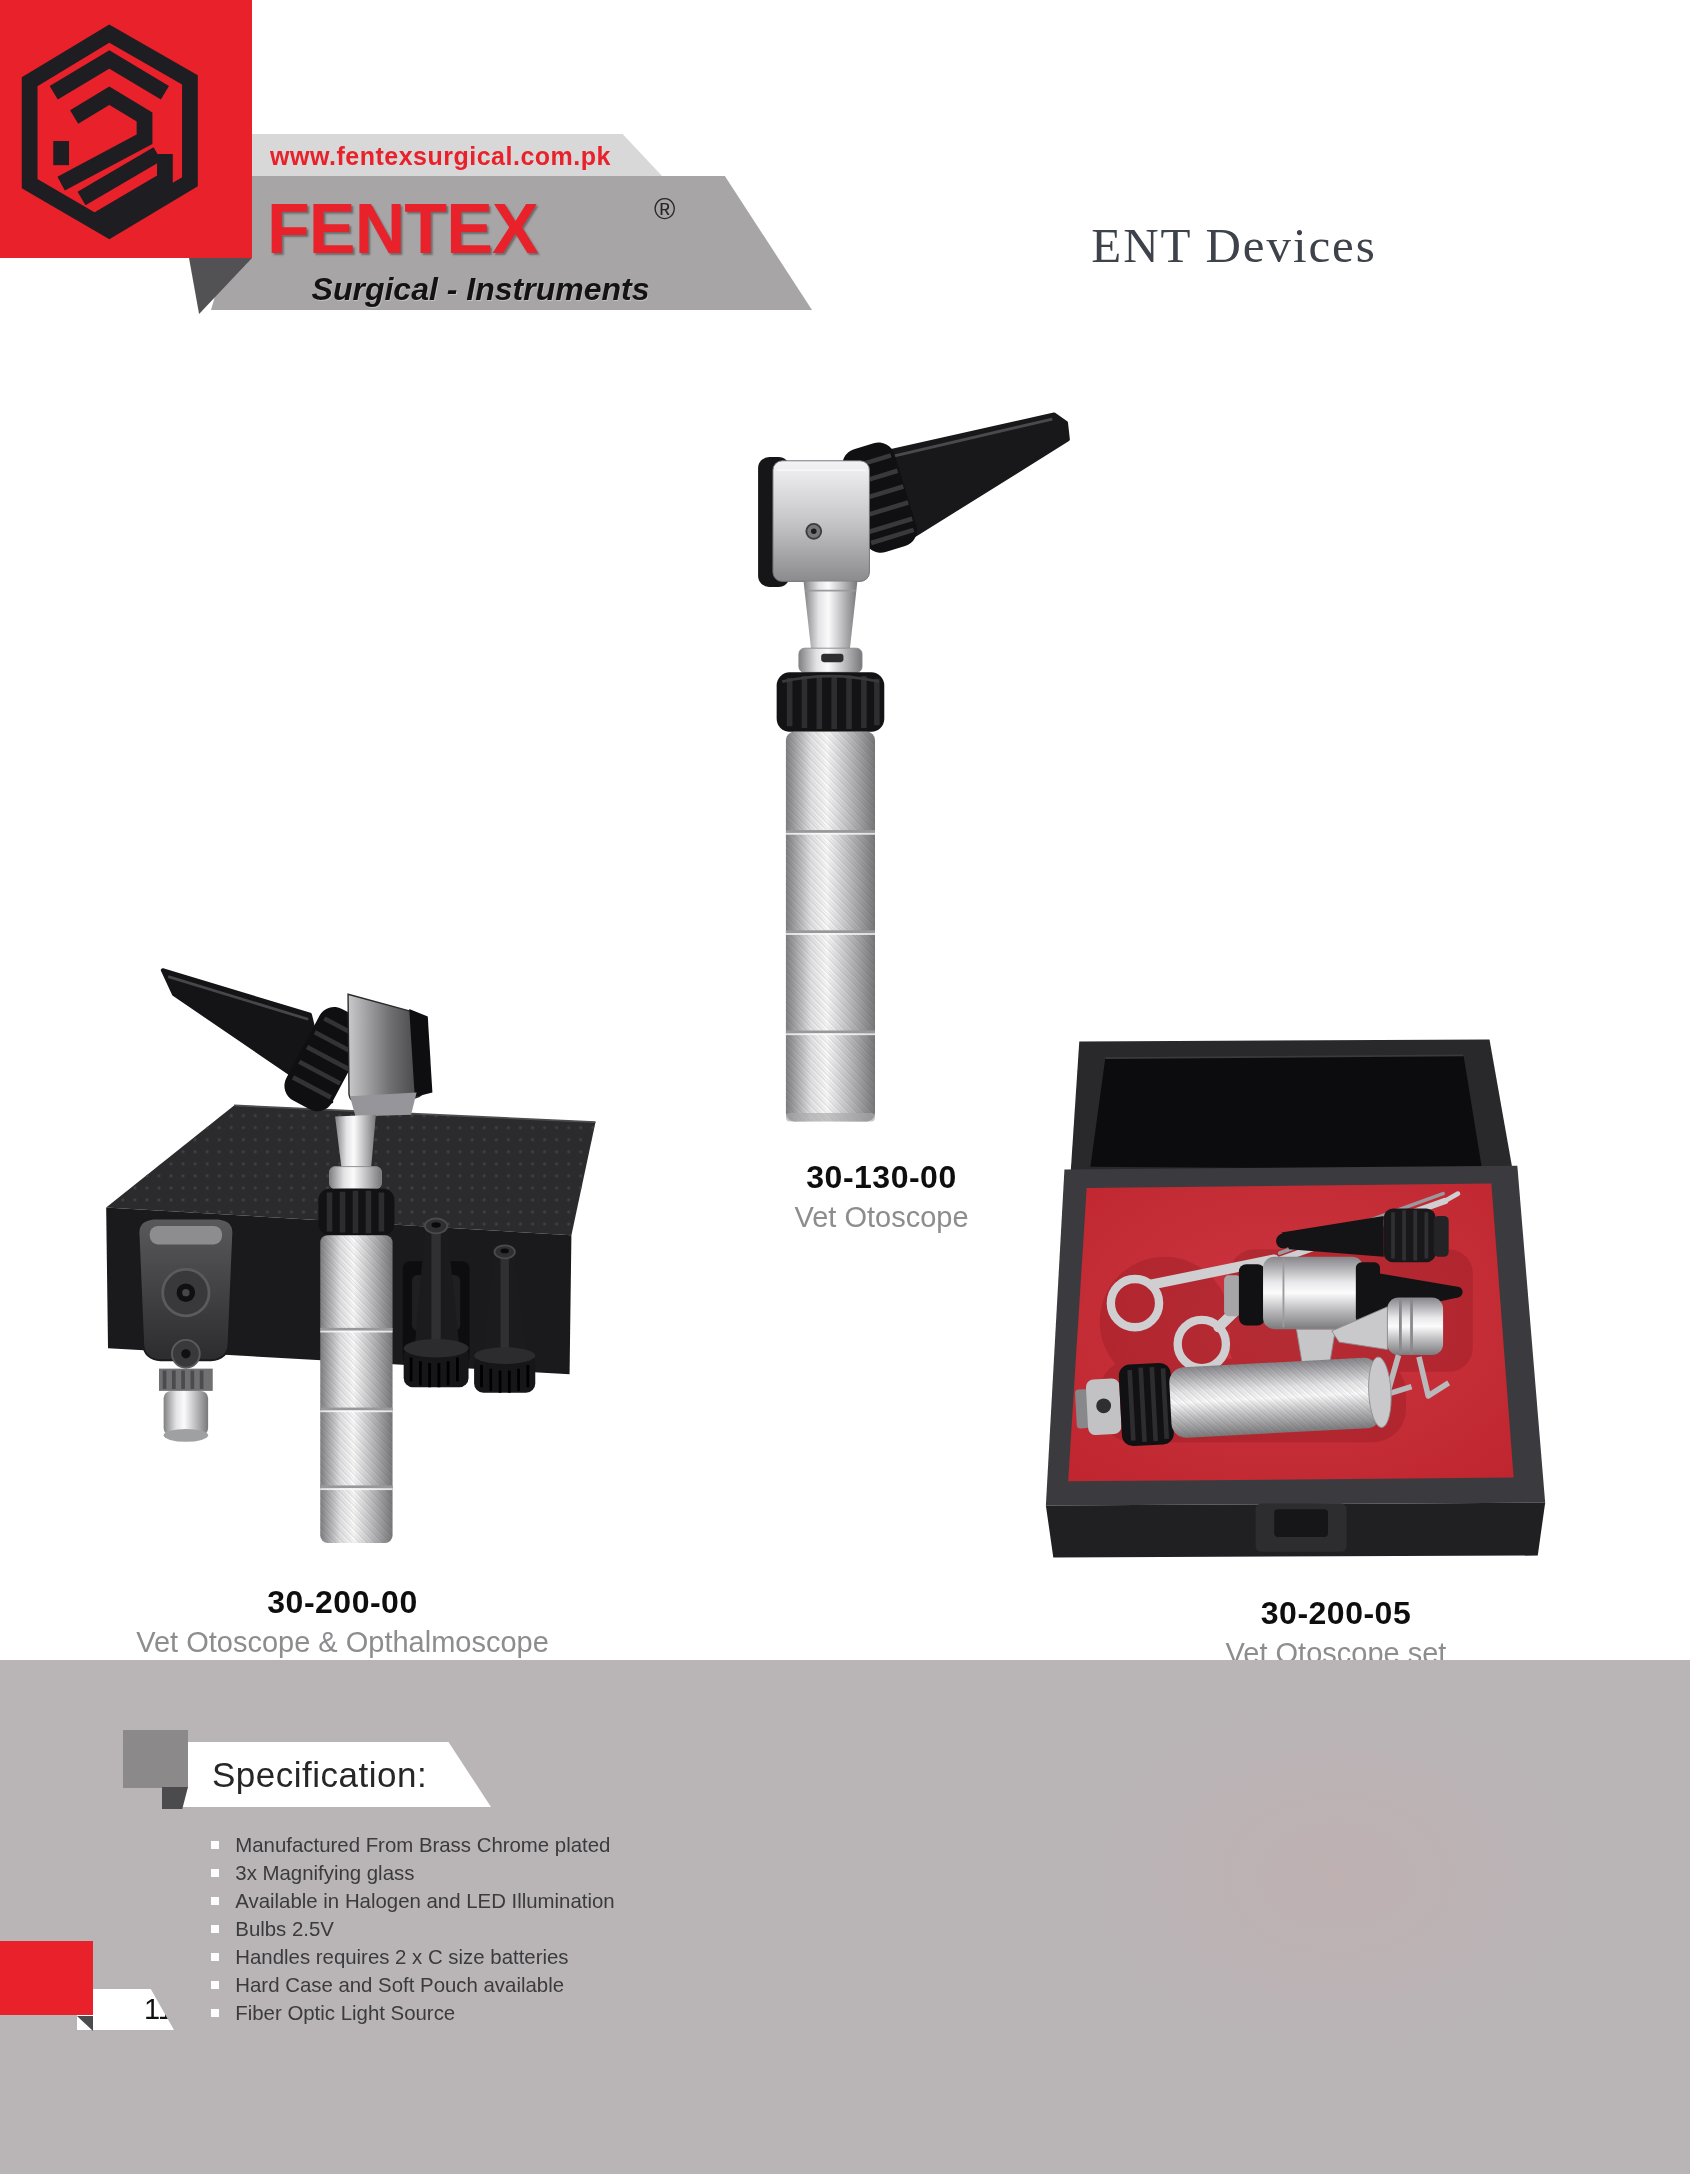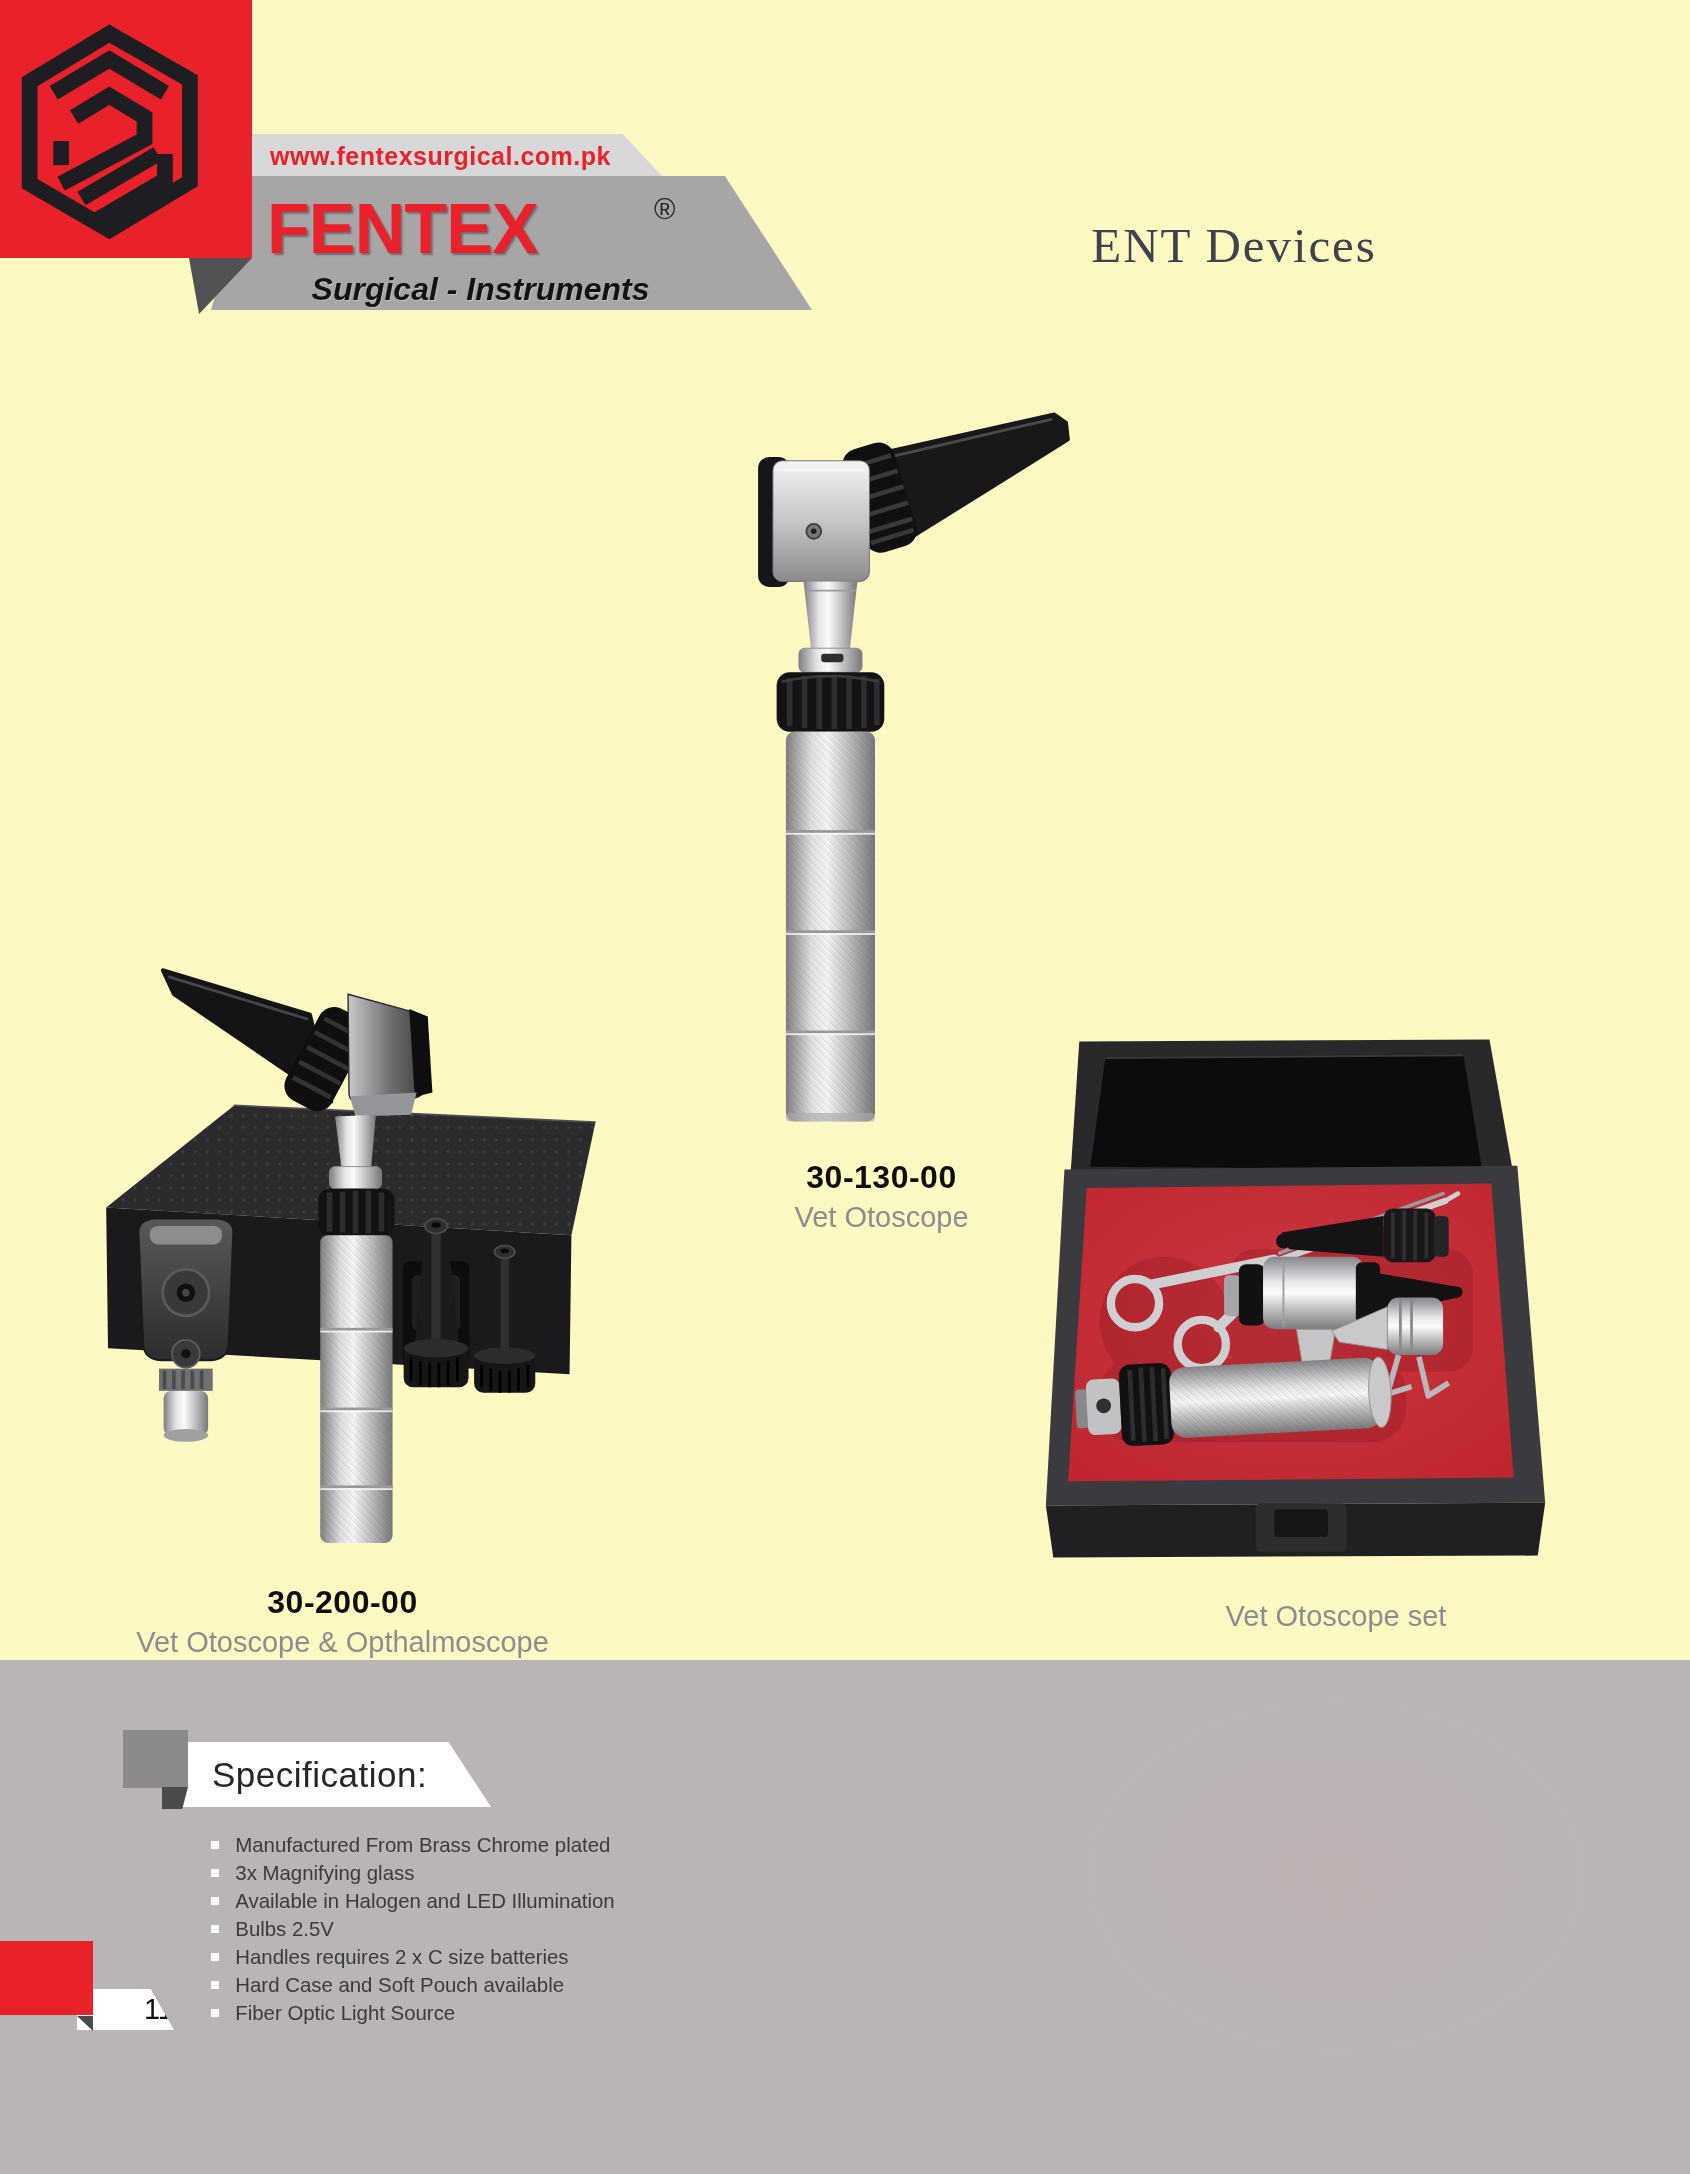--- a/index.html
+++ b/index.html
@@ -1,17 +1,17 @@
 <!DOCTYPE html>
 <html style="--brand-red: #e8212b; --banner-gray: #a7a5a5; --url-bar-gray: #d8d8d8; --spec-bg-gray: #b9b5b7; --title-color: #3e424a; --product-name-gray: #8d8d8f;font-size:15px"><head>
 <meta charset="utf-8">
 <style>
   html,body{margin:0;padding:0;background:#e8e8e8;}
   .page{
-    position:relative; width:1691px; height:2174px; background:#fef9c3;
+    position:relative; width:1691px; height:2174px; background:#ffffff;
     font-family:"Liberation Sans","DejaVu Sans",sans-serif; overflow:hidden;
     margin:0 auto;
   }
   
   .url-bar{
     position:absolute; left:250px; top:134px; width:414px; height:44px;
     background:var(--url-bar-gray,#d8d8d8);
     clip-path:polygon(0 0,90% 0,100% 100%,0 100%);
     display:flex; align-items:center; justify-content:center;
   }
@@ -372,20 +372,21 @@
       <rect x="136" y="356" width="226" height="76" rx="16" fill="url(#rkn)"></rect>
       <ellipse cx="362" cy="394" rx="12" ry="38" fill="#c9c9cc" stroke="#909093"></ellipse>
     </g>
     <g>
       <polygon points="2,508 540,505 532,562 10,564" fill="#202023"></polygon>
       <rect x="228" y="506" width="98" height="52" rx="6" fill="#2d2d30"></rect>
       <rect x="248" y="512" width="58" height="30" rx="4" fill="#161619"></rect>
     </g>
   </svg>
   <div class="plabel" style="left:1104px;top:1573px;width:464px;">
+    <div class="product-code">30-200-05</div>
     <div class="product-name">Vet Otoscope set</div>
   </div>
 
   <div class="spec-section">
     <div class="spec-watermark"></div>
     <div class="spec-banner">
       <span>Specification:</span>
     </div>
     <div class="spec-square"></div>
     <div class="spec-fold"></div>

